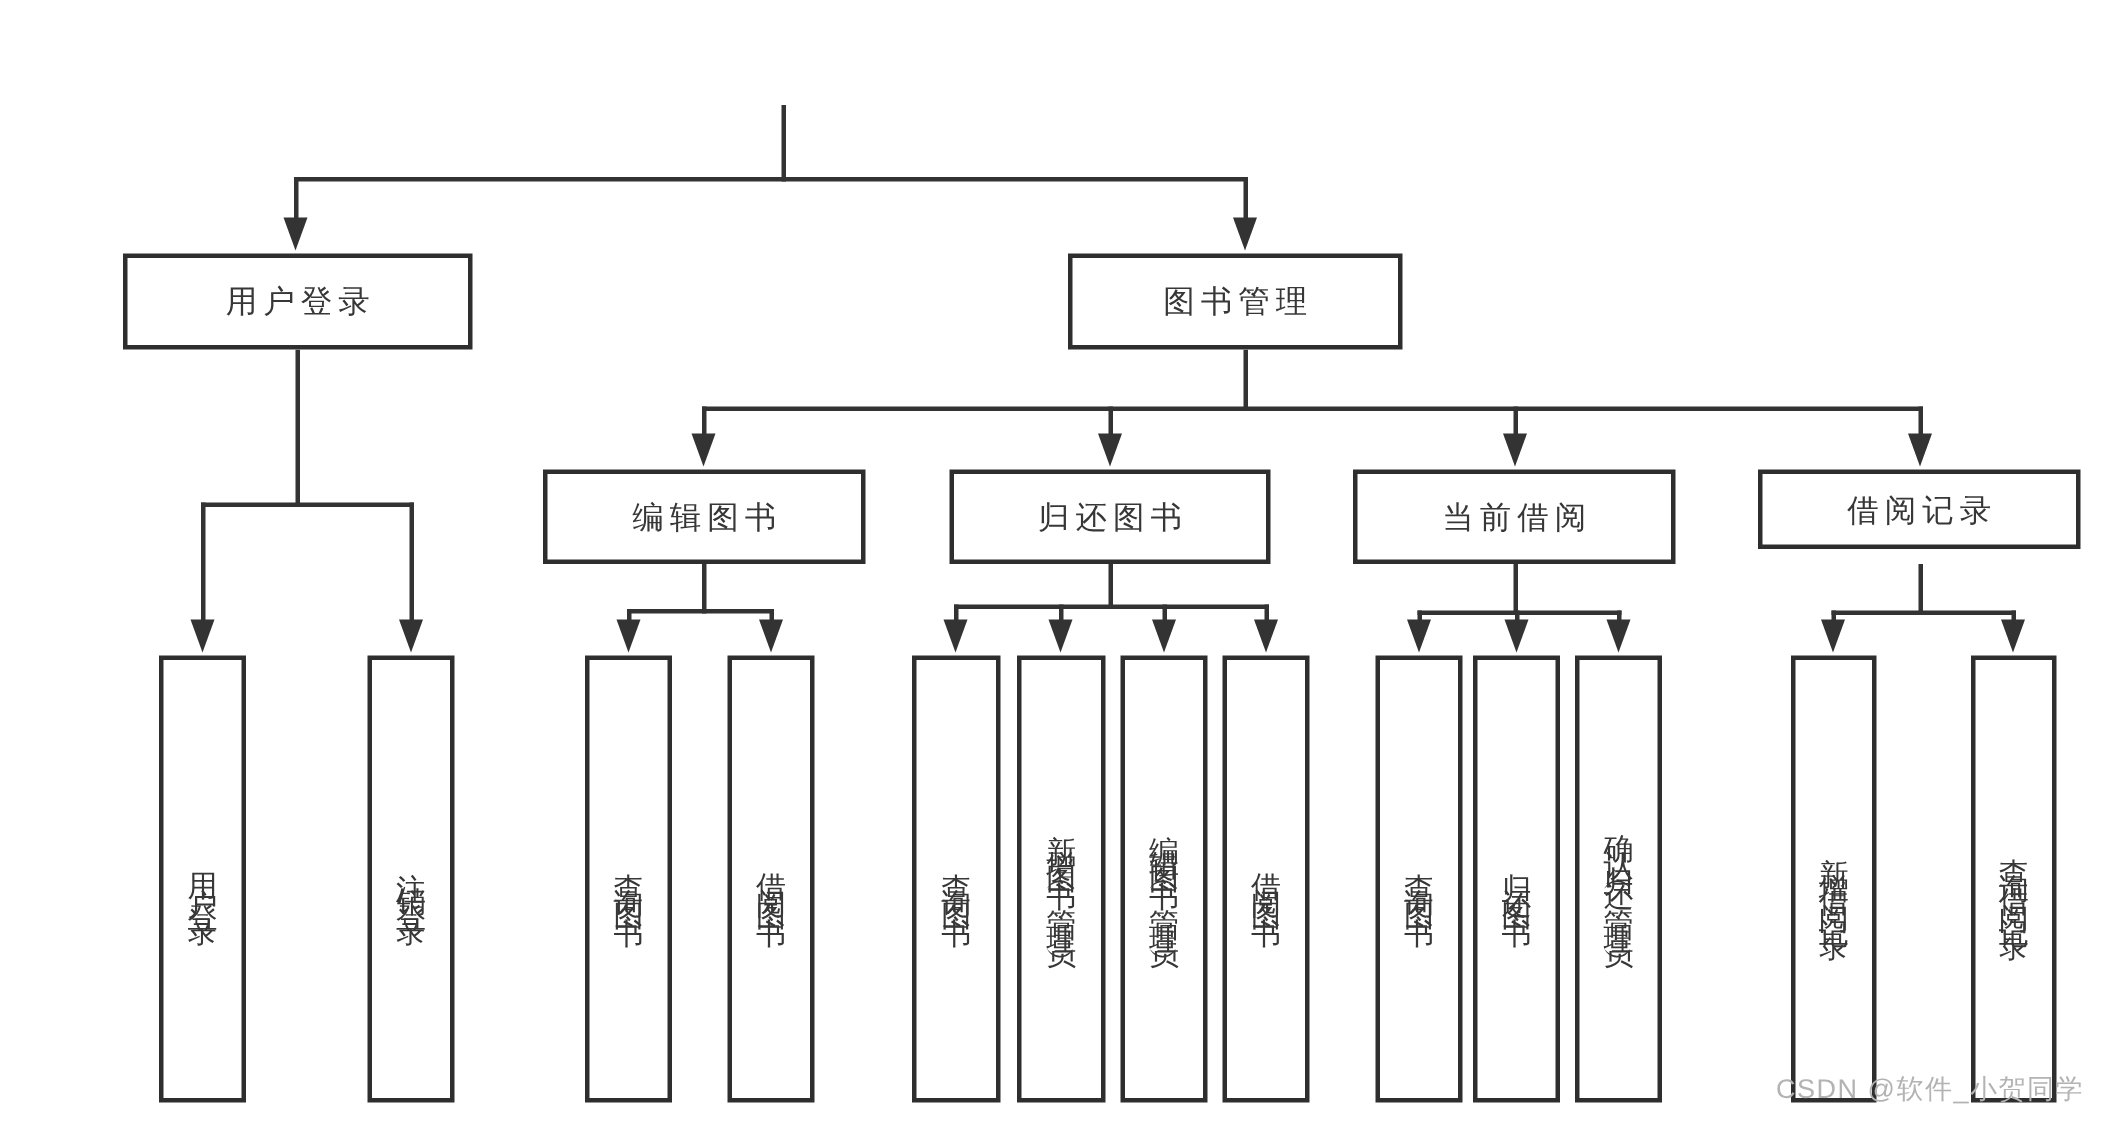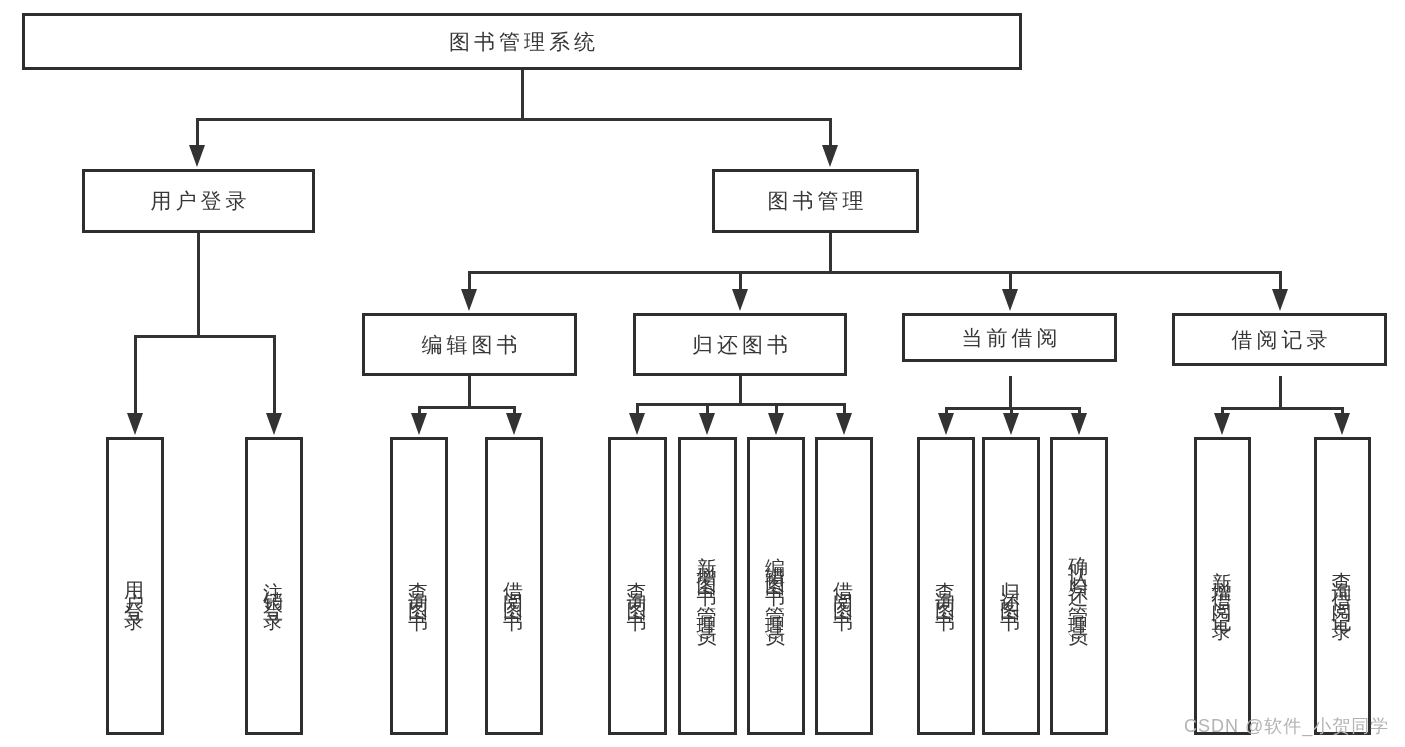--- a/index.html
+++ b/index.html
@@ -114,36 +114,33 @@
     <div class="line" style="left: 1009.5px; top: 407px; width: 3px; height: 10px; background: rgb(51, 51, 51);"></div>
     <div class="arrowhead" style="left: 1003px; top: 413px; border-top-color: rgb(51, 51, 51);"></div>
     <div class="line" style="left: 1077.5px; top: 407px; width: 3px; height: 10px; background: rgb(51, 51, 51);"></div>
     <div class="arrowhead" style="left: 1071px; top: 413px; border-top-color: rgb(51, 51, 51);"></div>
     <div class="line" style="left: 1278.5px; top: 376px; width: 3px; height: 34px; background: rgb(51, 51, 51);"></div>
     <div class="line" style="left: 1220.5px; top: 407px; width: 123px; height: 3px; background: rgb(51, 51, 51);"></div>
     <div class="line" style="left: 1220.5px; top: 407px; width: 3px; height: 10px; background: rgb(51, 51, 51);"></div>
     <div class="arrowhead" style="left: 1214px; top: 413px; border-top-color: rgb(51, 51, 51);"></div>
     <div class="line" style="left: 1340.5px; top: 407px; width: 3px; height: 10px; background: rgb(51, 51, 51);"></div>
     <div class="arrowhead" style="left: 1334px; top: 413px; border-top-color: rgb(51, 51, 51);"></div>
-    <div class="box h" style="left: 22px; top: 13px; width: 1000px; height: 57px; border-color: rgb(46, 46, 46); color: rgb(55, 55, 55);">
-      <span>图书管理系统</span>
-    </div>
     <div class="box h" style="left: 82px; top: 169px; width: 233px; height: 64px; border-color: rgb(46, 46, 46); color: rgb(55, 55, 55);">
       <span>用户登录</span>
     </div>
-    <div class="box h" style="left: 712px; top: 169px; width: 207px; height: 64px; border-color: rgb(46, 46, 46); color: rgb(55, 55, 55);">
+    <div class="box h" style="left: 712px; top: 169px; width: 223px; height: 64px; border-color: rgb(46, 46, 46); color: rgb(55, 55, 55);">
       <span>图书管理</span>
     </div>
     <div class="box h" style="left: 362px; top: 313px; width: 215px; height: 63px; border-color: rgb(46, 46, 46); color: rgb(55, 55, 55);">
       <span>编辑图书</span>
     </div>
     <div class="box h" style="left: 633px; top: 313px; width: 214px; height: 63px; border-color: rgb(46, 46, 46); color: rgb(55, 55, 55);">
       <span>归还图书</span>
     </div>
-    <div class="box h" style="left: 902px; top: 313px; width: 215px; height: 49px; border-color: rgb(46, 46, 46); color: rgb(55, 55, 55);">
+    <div class="box h" style="left: 902px; top: 313px; width: 215px; height: 63px; border-color: rgb(46, 46, 46); color: rgb(55, 55, 55);">
       <span>当前借阅</span>
     </div>
     <div class="box h" style="left: 1172px; top: 313px; width: 215px; height: 53px; border-color: rgb(46, 46, 46); color: rgb(55, 55, 55);">
       <span>借阅记录</span>
     </div>
     <div class="box v" style="left: 106px; top: 437px; width: 58px; height: 298px; border-color: rgb(46, 46, 46); color: rgb(55, 55, 55);">
       <span>用户登录</span>
     </div>
     <div class="box v" style="left: 245px; top: 437px; width: 58px; height: 298px; border-color: rgb(46, 46, 46); color: rgb(55, 55, 55);">
       <span>注销登录</span>

